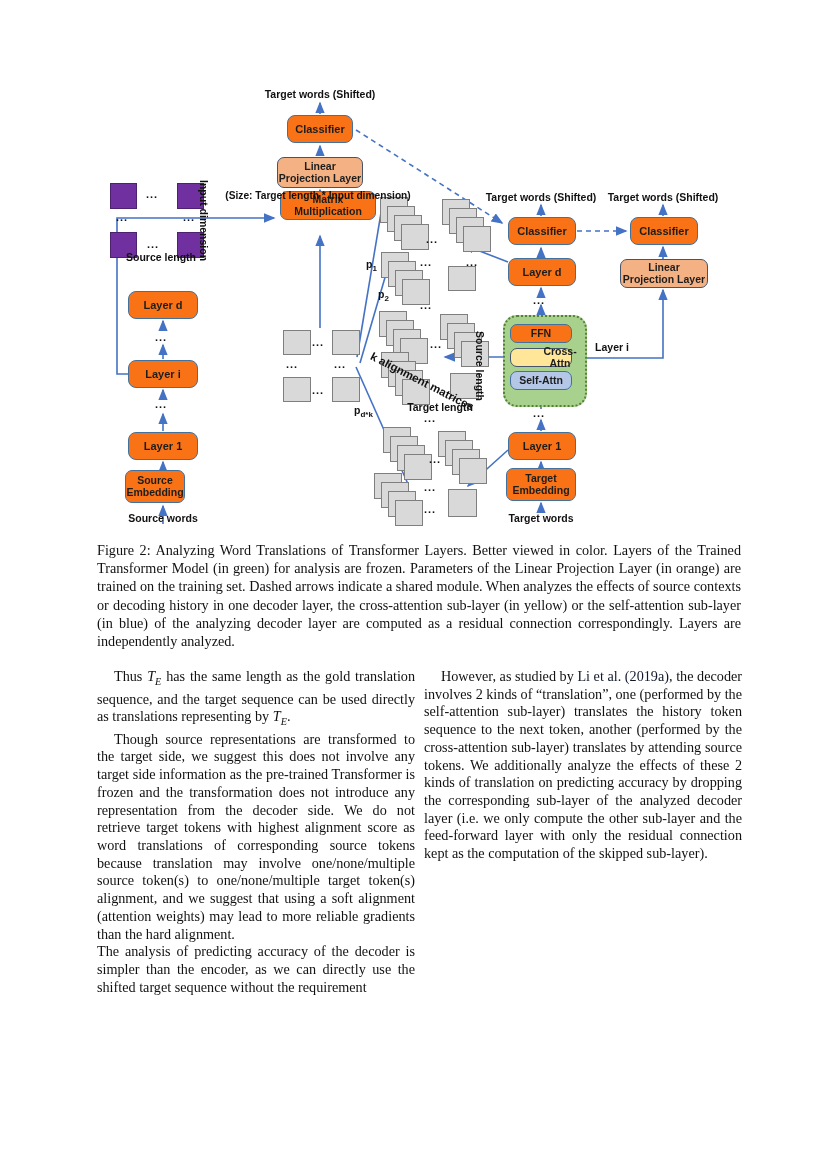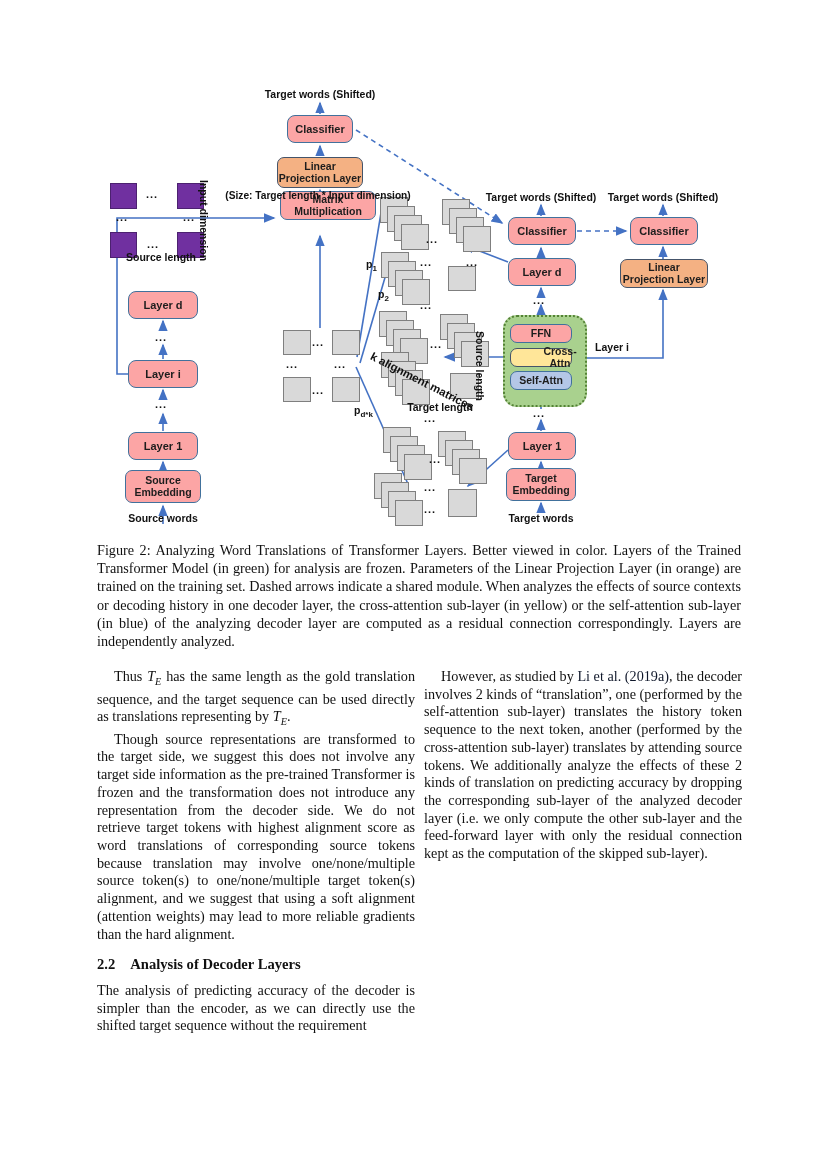--- a/index.html
+++ b/index.html
@@ -3,21 +3,21 @@
 <meta charset="utf-8">
 <style>
   html,body{margin:0;padding:0;background:#ffffff;}
   .page{position:relative;width:827px;height:1169px;background:#ffffff;overflow:hidden;
         font-family:"Liberation Sans","DejaVu Sans",sans-serif;}
   svg.wires{position:absolute;left:0;top:0;pointer-events:none;}
   
   .box{position:absolute;display:flex;align-items:center;justify-content:center;text-align:center;
        font-weight:bold;font-size:11px;color:#1d1d1d;border-radius:8px;line-height:1.12;
        white-space:pre-line;box-sizing:border-box;z-index:3;}
-  .green{background:#fca5a5;border:1.6px solid #41719C;}
+  .green{background:#f97316;border:1.6px solid #41719C;}
   .orange{background:#F4B183;border:1.6px solid #44546A;}
   .yellow{background:#FFE699;border:1.6px solid #44546A;}
   .blue{background:#B4C7E7;border:1.6px solid #41719C;}
   .container{position:absolute;background:#A9D18E;border:2px dotted #548235;border-radius:14px;z-index:2;}
   .sub-box{font-size:10.5px;border-radius:7px;}
   
   .lbl{position:absolute;font-weight:bold;font-size:10.5px;color:#111;text-align:center;
        white-space:nowrap;z-index:4;}
   .vlbl{position:absolute;font-weight:bold;font-size:10.5px;color:#111;writing-mode:vertical-rl;
         text-align:center;white-space:nowrap;z-index:4;}
@@ -114,21 +114,21 @@
   <div class="dots" style="left:183px;top:211px;">...</div>
   <div class="dots" style="left:147px;top:238px;">...</div>
   <div class="lbl" style="left:118px;top:251px;width:86px;">Source length</div>
   <div class="vlbl" style="left:198px;top:180px;height:82px;">Input dimension</div>
 
   <div class="box green" style="left:128px;top:291px;width:70px;height:28px;">Layer d</div>
   <div class="dots" style="left:155px;top:331px;">...</div>
   <div class="box green" style="left:128px;top:360px;width:70px;height:28px;">Layer i</div>
   <div class="dots" style="left:155px;top:398px;">...</div>
   <div class="box green" style="left:128px;top:432px;width:70px;height:28px;">Layer 1</div>
-  <div class="box green sub-box" style="left:125px;top:470px;width:76px;height:33px;">Source
+  <div class="box green sub-box" style="left:125px;top:470px;width:60px;height:33px;">Source
 Embedding</div>
   <div class="lbl" style="left:121px;top:512px;width:84px;">Source words</div>
 
   <div class="lbl" style="left:240px;top:88px;width:160px;">Target words (Shifted)</div>
   <div class="box green" style="left:287px;top:115px;width:66px;height:28px;">Classifier</div>
   <div class="box orange sub-box" style="left:277px;top:157px;width:86px;height:31px;">Linear
 Projection Layer</div>
   <div class="lbl" style="left:222px;top:190px;width:192px;font-size:10.2px;">(Size: Target length * Input dimension)</div>
   <div class="box green sub-box" style="left:280px;top:191px;width:96px;height:29px;">Matrix
 Multiplication</div>
@@ -237,21 +237,20 @@
   <div class="box green" style="left:630px;top:217px;width:68px;height:28px;">Classifier</div>
   <div class="box orange sub-box" style="left:620px;top:259px;width:88px;height:29px;">Linear
 Projection Layer</div>
   <div class="lbl" style="left:594px;top:341px;width:36px;">Layer i</div>
 
   <div class="caption">Figure 2: Analyzing Word Translations of Transformer Layers. Better viewed in color. Layers of the Trained Transformer Model (in green) for analysis are frozen. Parameters of the Linear Projection Layer (in orange) are trained on the training set. Dashed arrows indicate a shared module. When analyzes the effects of source contexts or decoding history in one decoder layer, the cross-attention sub-layer (in yellow) or the self-attention sub-layer (in blue) of the analyzing decoder layer are computed as a residual connection correspondingly. Layers are independently analyzed.</div>
 
   <div class="col col-left">
     <p class="indent"><span>Thus </span><span class="mvar"><span>T</span><sub>E</sub></span><span> has the same length as the gold translation sequence, and the target sequence can be used directly as translations representing by </span><span class="mvar"><span>T</span><sub>E</sub></span><span>.</span></p>
     <p class="indent">Though source representations are transformed to the target side, we suggest this does not involve any target side information as the pre-trained Transformer is frozen and the transformation does not introduce any representation from the decoder side. We do not retrieve target tokens with highest alignment score as word translations of corresponding source tokens because translation may involve one/none/multiple source token(s) to one/none/multiple target token(s) alignment, and we suggest that using a soft alignment (attention weights) may lead to more reliable gradients than the hard alignment.</p>
-    <div class="sec-head"><span class="h-num">2.2</span><span>Analysis of Decoder Layers</span></div>
     <p>The analysis of predicting accuracy of the decoder is simpler than the encoder, as we can directly use the shifted target sequence without the requirement</p>
   </div>
 
   <div class="col col-right">
     <p class="indent gap-top"><span>However, as studied by </span><span class="cite">Li et al. (2019a)</span><span>, the decoder involves 2 kinds of “translation”, one (performed by the self-attention sub-layer) translates the history token sequence to the next token, another (performed by the cross-attention sub-layer) translates by attending source tokens. We additionally analyze the effects of these 2 kinds of translation on predicting accuracy by dropping the corresponding sub-layer of the analyzed decoder layer (i.e. we only compute the other sub-layer and the feed-forward layer with only the residual connection kept as the computation of the skipped sub-layer).</span></p>
   </div>
 
 </div>
 
 </body></html>

